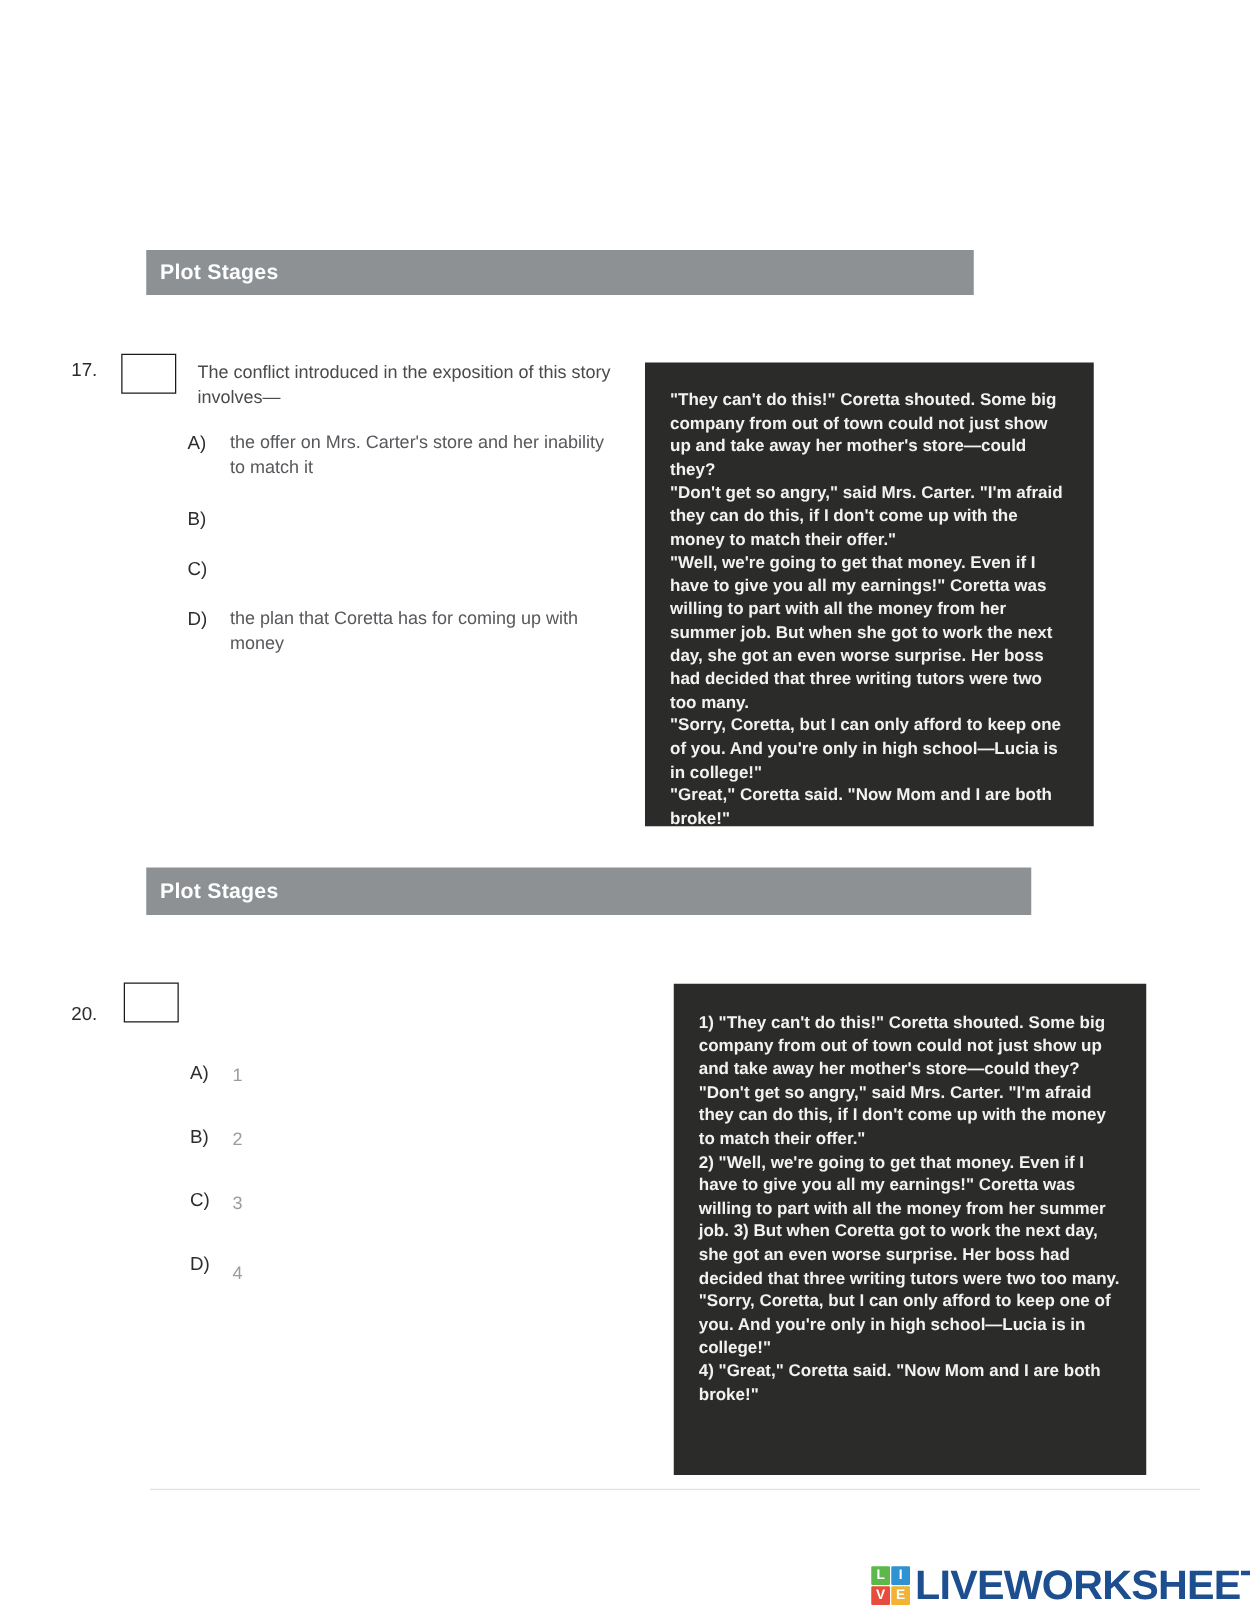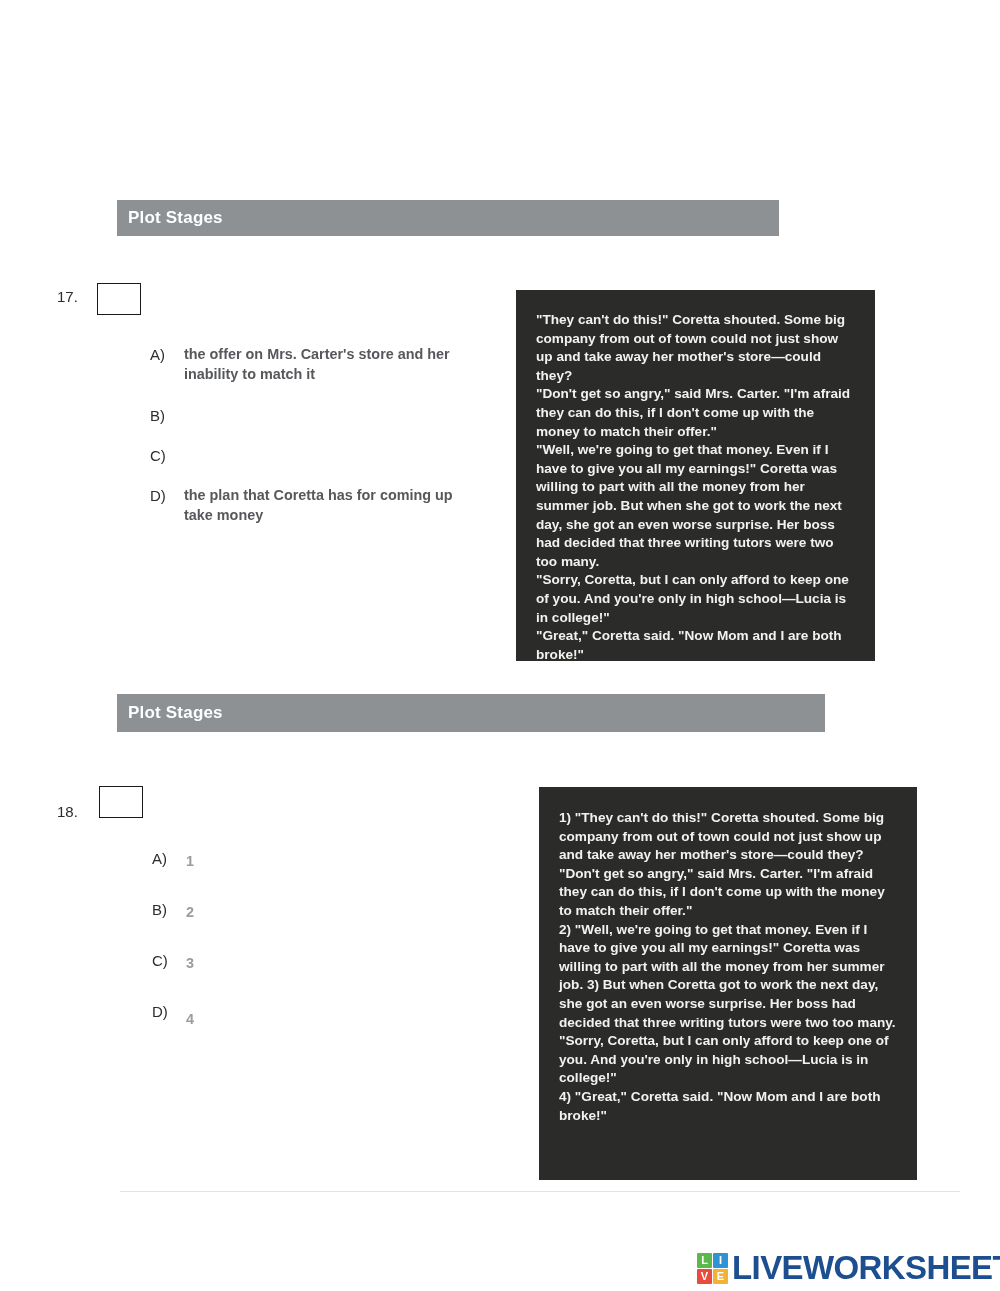--- a/index.html
+++ b/index.html
@@ -74,21 +74,21 @@
     flex: 0 0 34px;
     font-size: 15px;
     color: #2d2d2d;
     font-weight: 400;
     padding-top: 2px;
   }
   .option-text {
     font-size: 14.4px;
     line-height: 20px;
     color: #56585b;
-    font-weight: 700;
+    font-weight: 400;
   }
   .option-text.numeric {
     color: #9a9c9e;
     padding-top: 3px;
   }
 
   
   .passage-box {
     position: absolute;
     background: #2b2b29;
@@ -148,51 +148,52 @@
 <div class="page">
 
   <div class="section-header" style="left:117px; top:200px; width:662px; height:36px;">
     <span class="title">Plot Stages</span>
   </div>
 
   <div class="q-number" style="left:57px; top:288px;">17.</div>
 
   <input class="answer-box" type="text" style="left: 97px; top: 283px;" value="">
 
+  <div class="q-stem" style="left:158px; top:288px; width:340px;">The conflict introduced in the exposition of this story involves—</div>
 
   <div class="options" style="left:150px; top:344px; width:340px;">
     <div class="option-row" style="margin-bottom:21px;">
       <span class="option-letter">A)</span>
       <span class="option-text" style="width:300px;">the offer on Mrs. Carter's store and her inability to match it</span>
     </div>
     <div class="option-row" style="margin-bottom:21px;">
       <span class="option-letter">B)</span>
     </div>
     <div class="option-row" style="margin-bottom:21px;">
       <span class="option-letter">C)</span>
     </div>
     <div class="option-row">
       <span class="option-letter">D)</span>
-      <span class="option-text" style="width:300px;">the plan that Coretta has for coming up take money</span>
+      <span class="option-text" style="width:300px;">the plan that Coretta has for coming up with money</span>
     </div>
   </div>
 
   <div class="passage-box" style="left:516px; top:290px; width:359px; height:371px; padding:21px 18px 0 20px;">
     <div class="passage-inner">"They can't do this!" Coretta shouted. Some big company from out of town could not just show up and take away her mother's store—could they?
 "Don't get so angry," said Mrs. Carter. "I'm afraid they can do this, if I don't come up with the money to match their offer."
 "Well, we're going to get that money. Even if I have to give you all my earnings!" Coretta was willing to part with all the money from her summer job. But when she got to work the next day, she got an even worse surprise. Her boss had decided that three writing tutors were two too many.
 "Sorry, Coretta, but I can only afford to keep one of you. And you're only in high school—Lucia is in college!"
 "Great," Coretta said. "Now Mom and I are both broke!"</div>
   </div>
 
   <div class="section-header" style="left:117px; top:694px; width:708px; height:38px;">
     <span class="title">Plot Stages</span>
   </div>
 
-  <div class="q-number" style="left:57px; top:803px;">18.</div>
+  <div class="q-number" style="left:57px; top:803px;">20.</div>
 
   <input class="answer-box" type="text" style="left: 99px; top: 786px;" value="">
 
 
   <div class="options" style="left:152px; top:848px; width:300px;">
     <div class="option-row" style="margin-bottom:28px;">
       <span class="option-letter">A)</span>
       <span class="option-text numeric">1</span>
     </div>
     <div class="option-row" style="margin-bottom:28px;">

